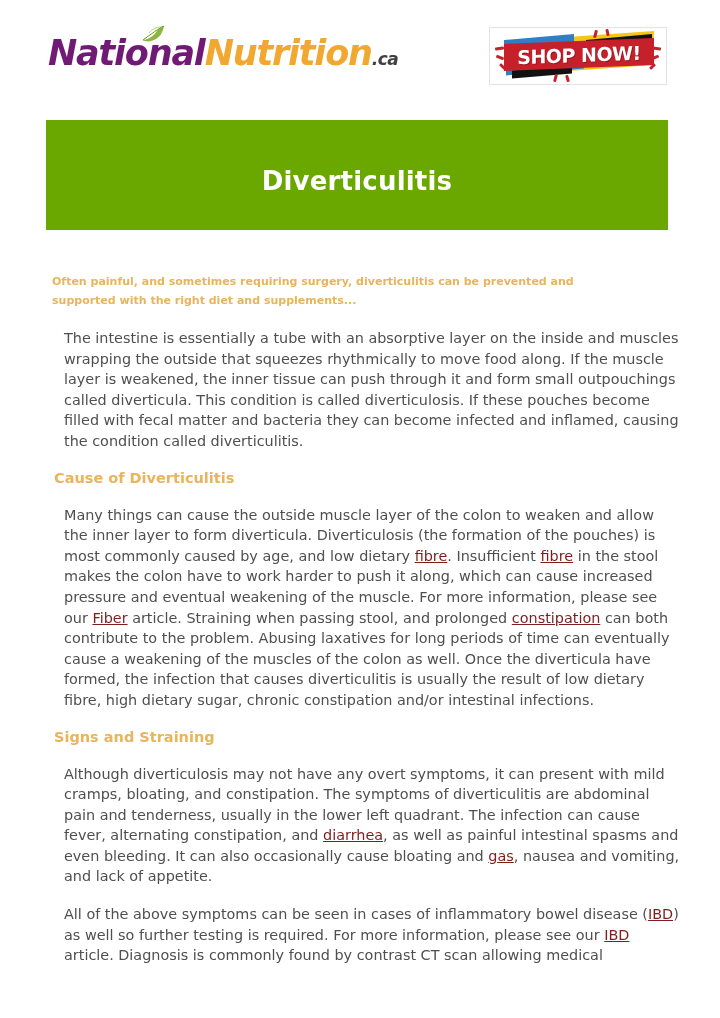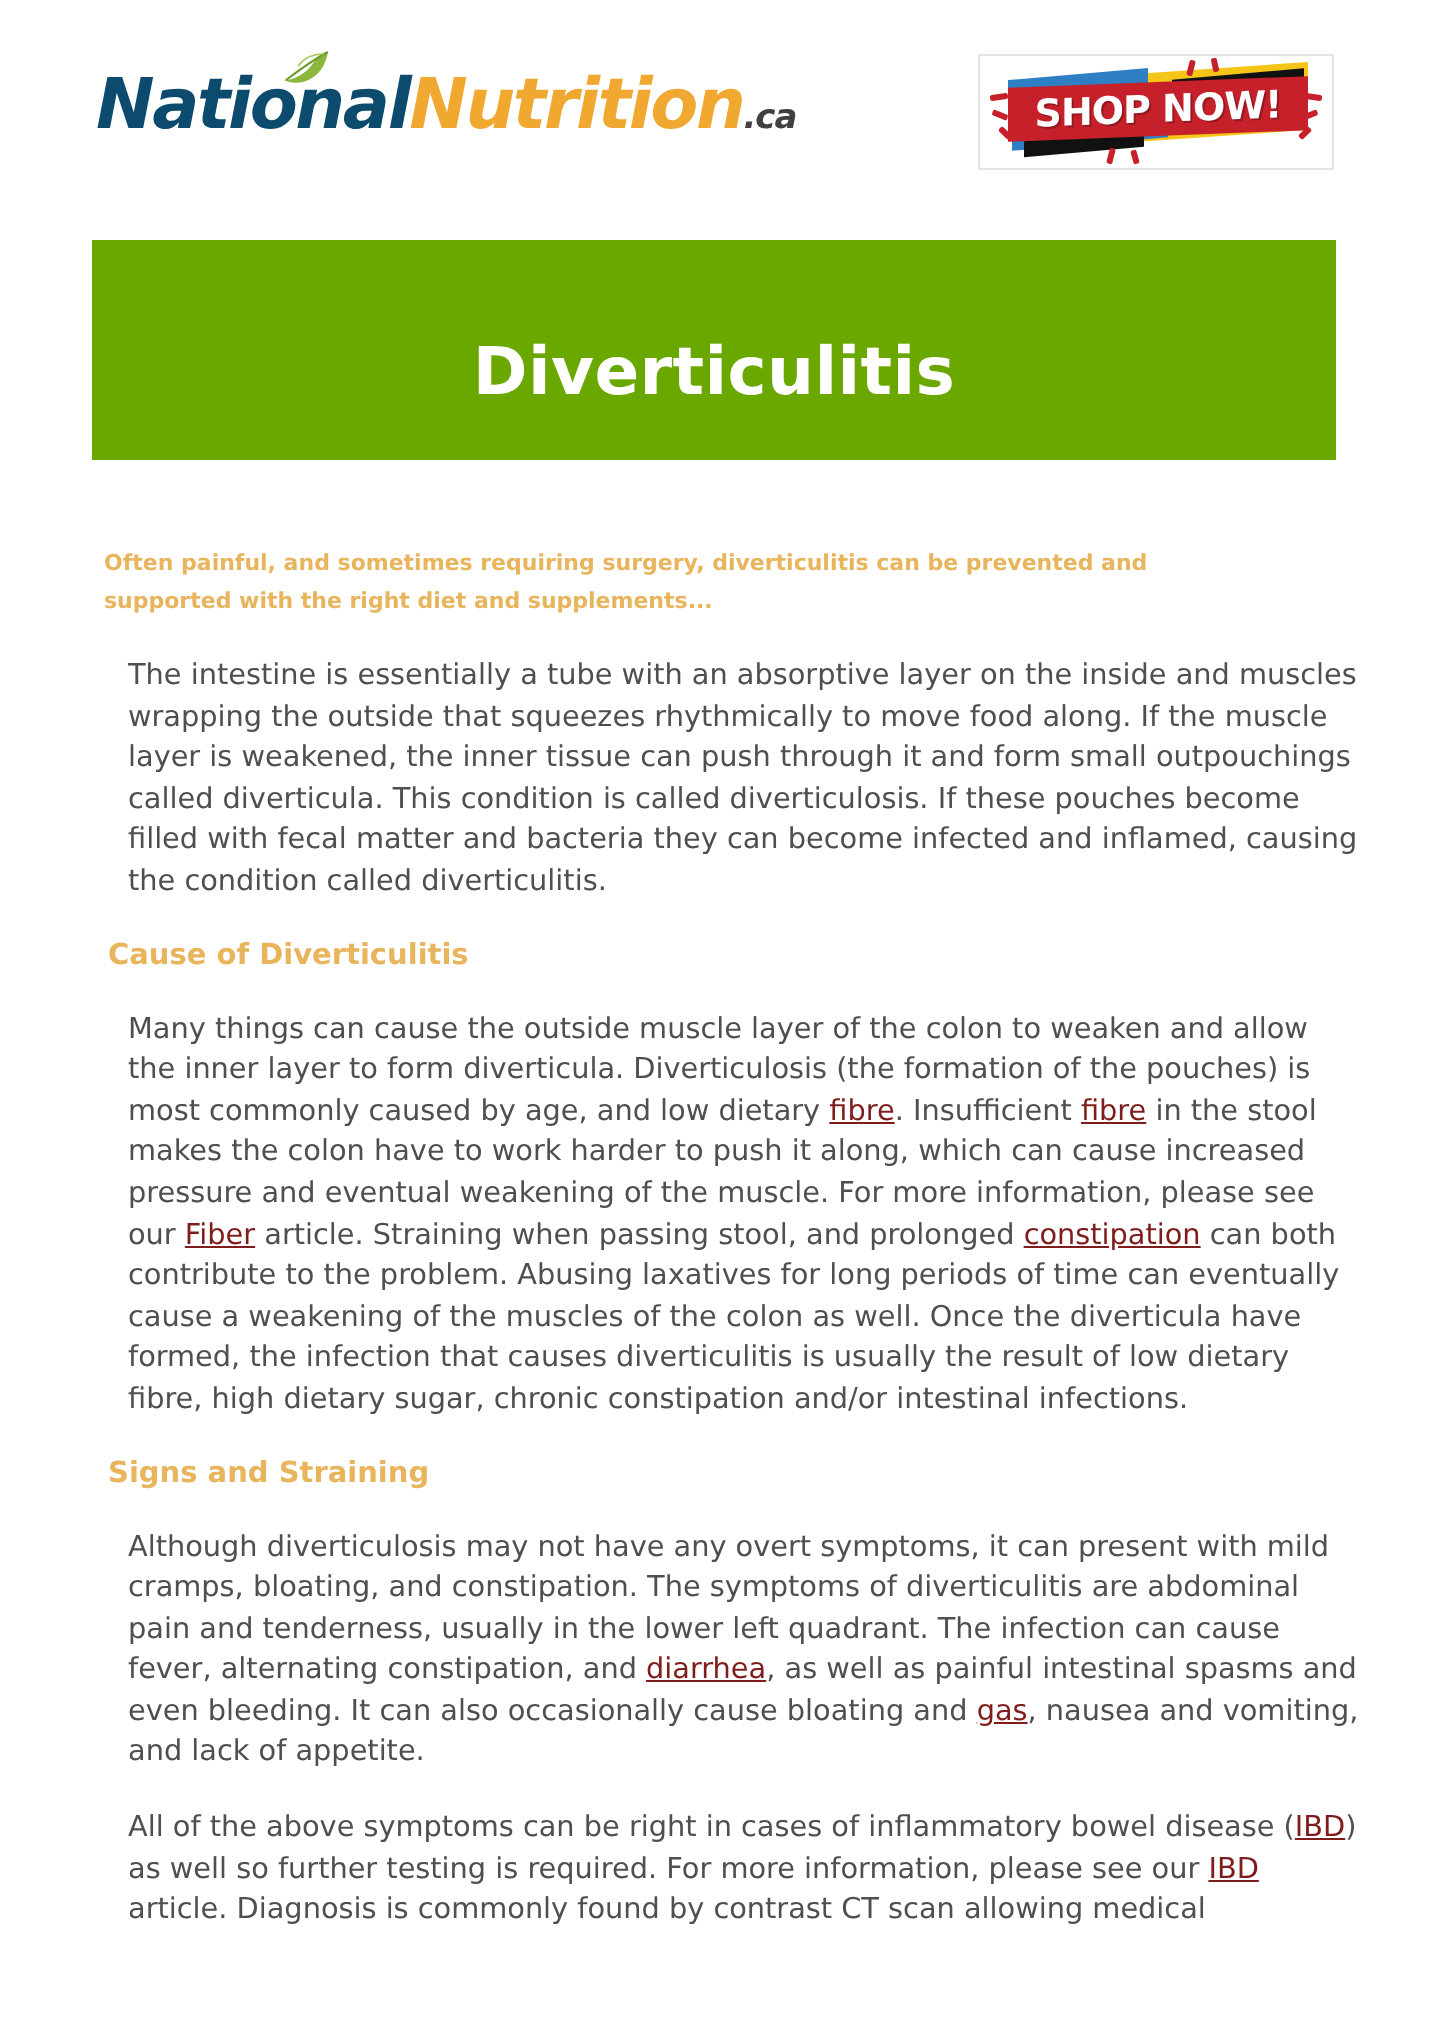--- a/index.html
+++ b/index.html
@@ -27,21 +27,21 @@
     top: 36px;
     white-space: nowrap;
     line-height: 1;
     user-select: none;
   }
   .logo-national {
     font-family: "DejaVu Sans", sans-serif;
     font-size: 35px;
     font-weight: bold;
     font-style: italic;
-    color: #0c4a6e;
+    color: #701a75;
     letter-spacing: -1.2px;
   }
   .logo-nutrition {
     font-family: "DejaVu Sans", sans-serif;
     font-size: 35px;
     font-weight: bold;
     font-style: italic;
     color: #f0a830;
     letter-spacing: -1.2px;
   }
@@ -151,21 +151,21 @@
     box-sizing: border-box;
   }
   .title-banner-text {
     position: absolute;
     left: 0;
     right: 0;
     top: 46px;
     text-align: center;
     color: #ffffff;
     font-family: "DejaVu Sans", sans-serif;
-    font-size: 33px;
+    font-size: 26px;
     font-weight: bold;
     letter-spacing: 0.2px;
   }
 
   
   .article {
     position: absolute;
     left: 52px;
     top: 272px;
     width: 628px;
@@ -253,15 +253,15 @@
   <p class="para">The intestine is essentially a tube with an absorptive layer on the inside and muscles wrapping the outside that squeezes rhythmically to move food along. If the muscle layer is weakened, the inner tissue can push through it and form small outpouchings called diverticula. This condition is called diverticulosis. If these pouches become filled with fecal matter and bacteria they can become infected and inflamed, causing the condition called diverticulitis.</p>
 
   <h2 class="heading">Cause of Diverticulitis</h2>
 
   <p class="para"><span>Many things can cause the outside muscle layer of the colon to weaken and allow the inner layer to form diverticula. Diverticulosis (the formation of the pouches) is most commonly caused by age, and low dietary </span><a class="lnk">fibre</a><span>. Insufficient </span><a class="lnk">fibre</a><span> in the stool makes the colon have to work harder to push it along, which can cause increased pressure and eventual weakening of the muscle. For more information, please see our </span><a class="lnk">Fiber</a><span> article. Straining when passing stool, and prolonged </span><a class="lnk">constipation</a><span> can both contribute to the problem. Abusing laxatives for long periods of time can eventually cause a weakening of the muscles of the colon as well. Once the diverticula have formed, the infection that causes diverticulitis is usually the result of low dietary fibre, high dietary sugar, chronic constipation and/or intestinal infections.</span></p>
 
   <h2 class="heading">Signs and Straining</h2>
 
   <p class="para"><span>Although diverticulosis may not have any overt symptoms, it can present with mild cramps, bloating, and constipation. The symptoms of diverticulitis are abdominal pain and tenderness, usually in the lower left quadrant. The infection can cause fever, alternating constipation, and </span><a class="lnk">diarrhea</a><span>, as well as painful intestinal spasms and even bleeding. It can also occasionally cause bloating and </span><a class="lnk">gas</a><span>, nausea and vomiting, and lack of appetite.</span></p>
 
-  <p class="para"><span>All of the above symptoms can be right in cases of inflammatory bowel disease (</span><a class="lnk">IBD</a><span>) as well so further testing is required. For more information, please see our </span><a class="lnk">IBD</a><span> article. Diagnosis is commonly found by contrast CT scan allowing medical</span></p>
+  <p class="para"><span>All of the above symptoms can be seen in cases of inflammatory bowel disease (</span><a class="lnk">IBD</a><span>) as well so further testing is required. For more information, please see our </span><a class="lnk">IBD</a><span> article. Diagnosis is commonly found by contrast CT scan allowing medical</span></p>
 
 </div>
 
 </body></html>

